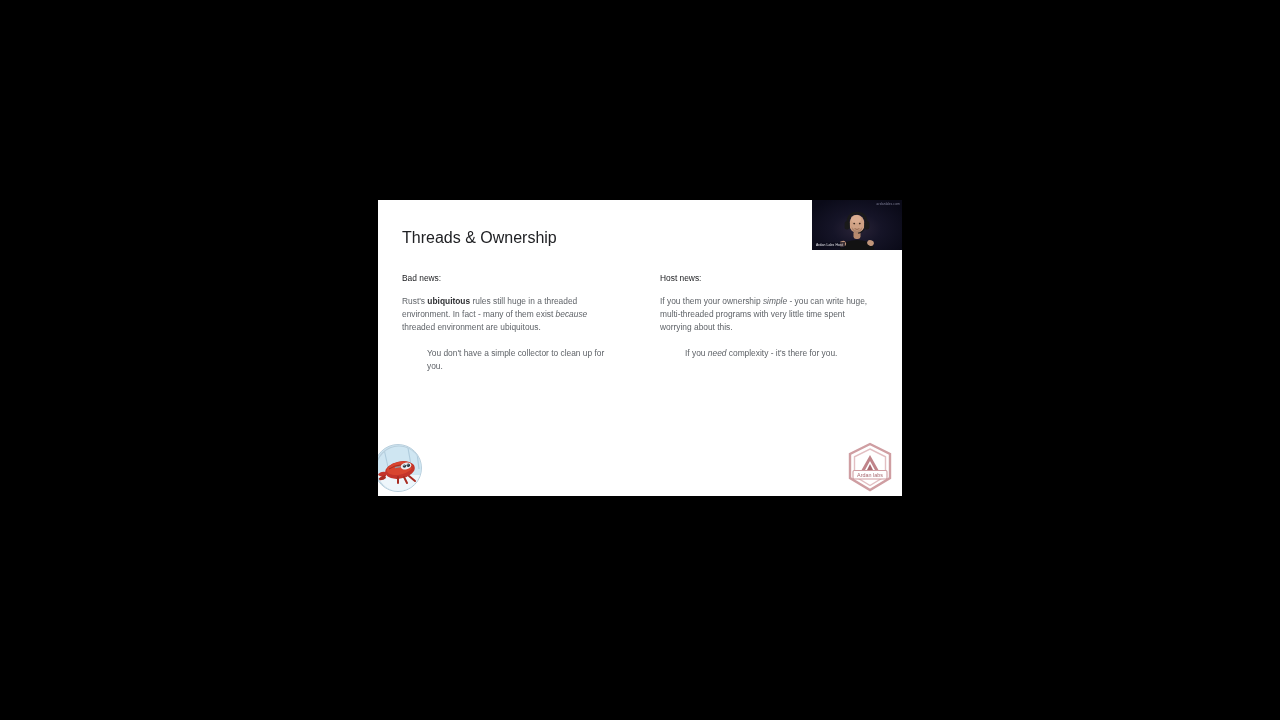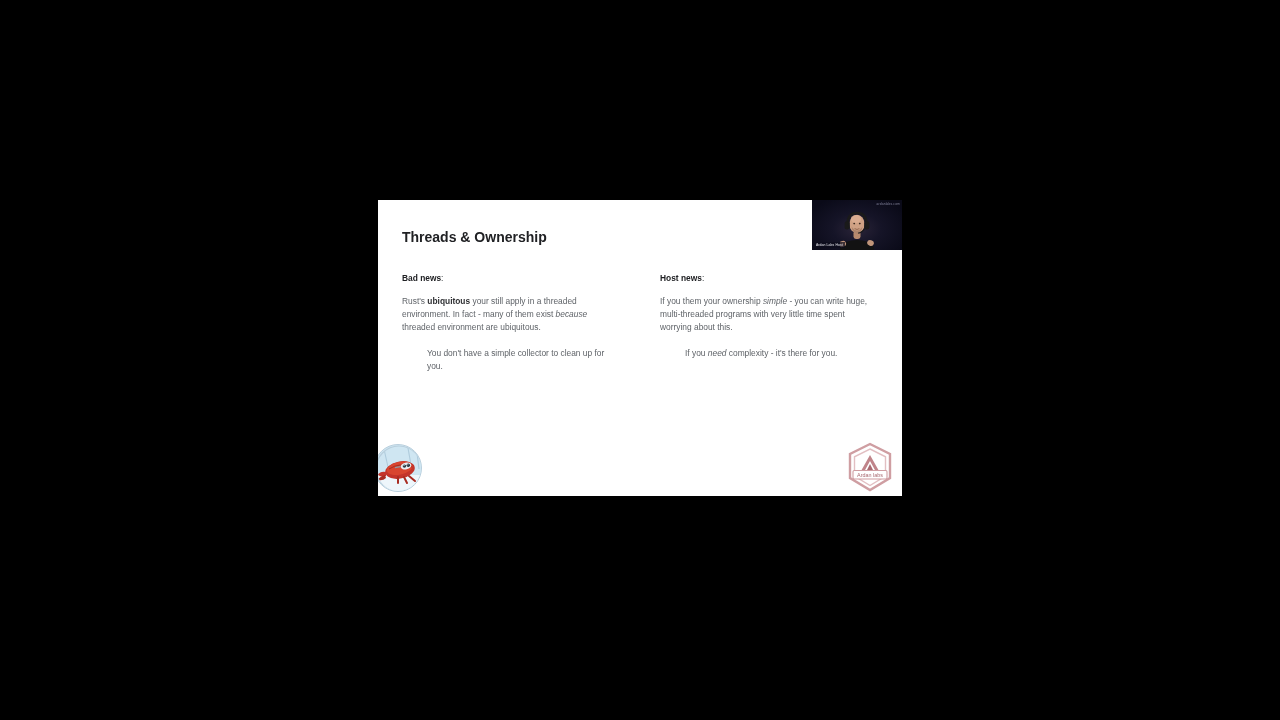--- a/index.html
+++ b/index.html
@@ -27,22 +27,22 @@
     width: 524px;
     height: 296px;
     background: #ffffff;
     overflow: hidden;
   }
 
   #slide-title {
     position: absolute;
     left: 24px;
     top: 29px;
-    font-size: 14px;
-    font-weight: 700;
+    font-size: 16px;
+    font-weight: 400;
     color: #202124;
     letter-spacing: 0.0px;
     white-space: nowrap;
   }
 
   
   #columns {
     position: absolute;
     left: 24px;
     top: 72px;
@@ -57,21 +57,21 @@
   }
 
   .col-heading {
     font-size: 8.4px;
     line-height: 12px;
     color: #3c4043;
     margin: 0 0 11px 0;
     font-weight: 400;
   }
   .col-heading b {
-    font-weight: 700;
+    font-weight: 400;
     color: #202124;
   }
 
   .para {
     font-size: 8.4px;
     line-height: 13.2px;
     color: #5f6368;
     margin: 0 0 12px 0;
   }
   .para:last-child { margin-bottom: 0; padding-left: 25px; }
@@ -158,21 +158,21 @@
 
   <div id="slide">
 
     <div id="slide-title">Threads &amp; Ownership</div>
 
     <div id="columns">
 
       <div class="column">
         <p class="col-heading"><b>Bad news</b><span>:</span></p>
 
-        <p class="para"><span>Rust's </span><b>ubiquitous</b><span> your still apply in a threaded environment. In fact - many of them exist </span><i>because</i><span> threaded environment are ubiquitous.</span></p>
+        <p class="para"><span>Rust's </span><b>ubiquitous</b><span> rules still huge in a threaded environment. In fact - many of them exist </span><i>because</i><span> threaded environment are ubiquitous.</span></p>
 
 
         <p class="para"><span>You don't have a simple collector to clean up for you.</span></p>
       </div>
 
       <div class="column">
         <p class="col-heading"><b>Host news</b><span>:</span></p>
 
         <p class="para"><span>If you them your ownership </span><i>simple</i><span> - you can write huge, multi-threaded programs with very little time spent worrying about this.</span></p>
 

